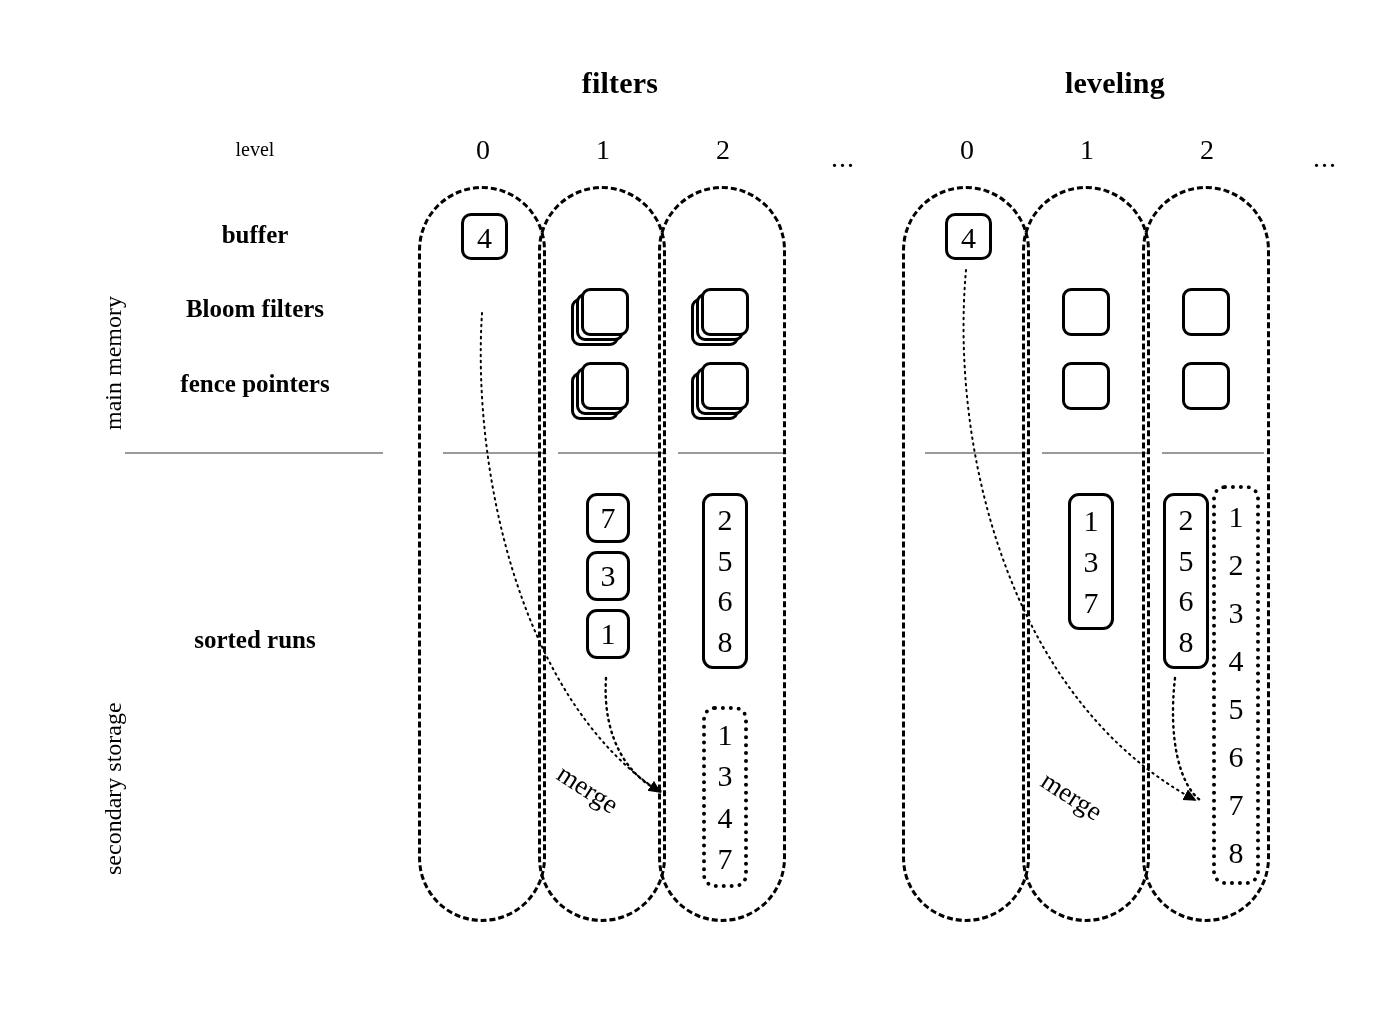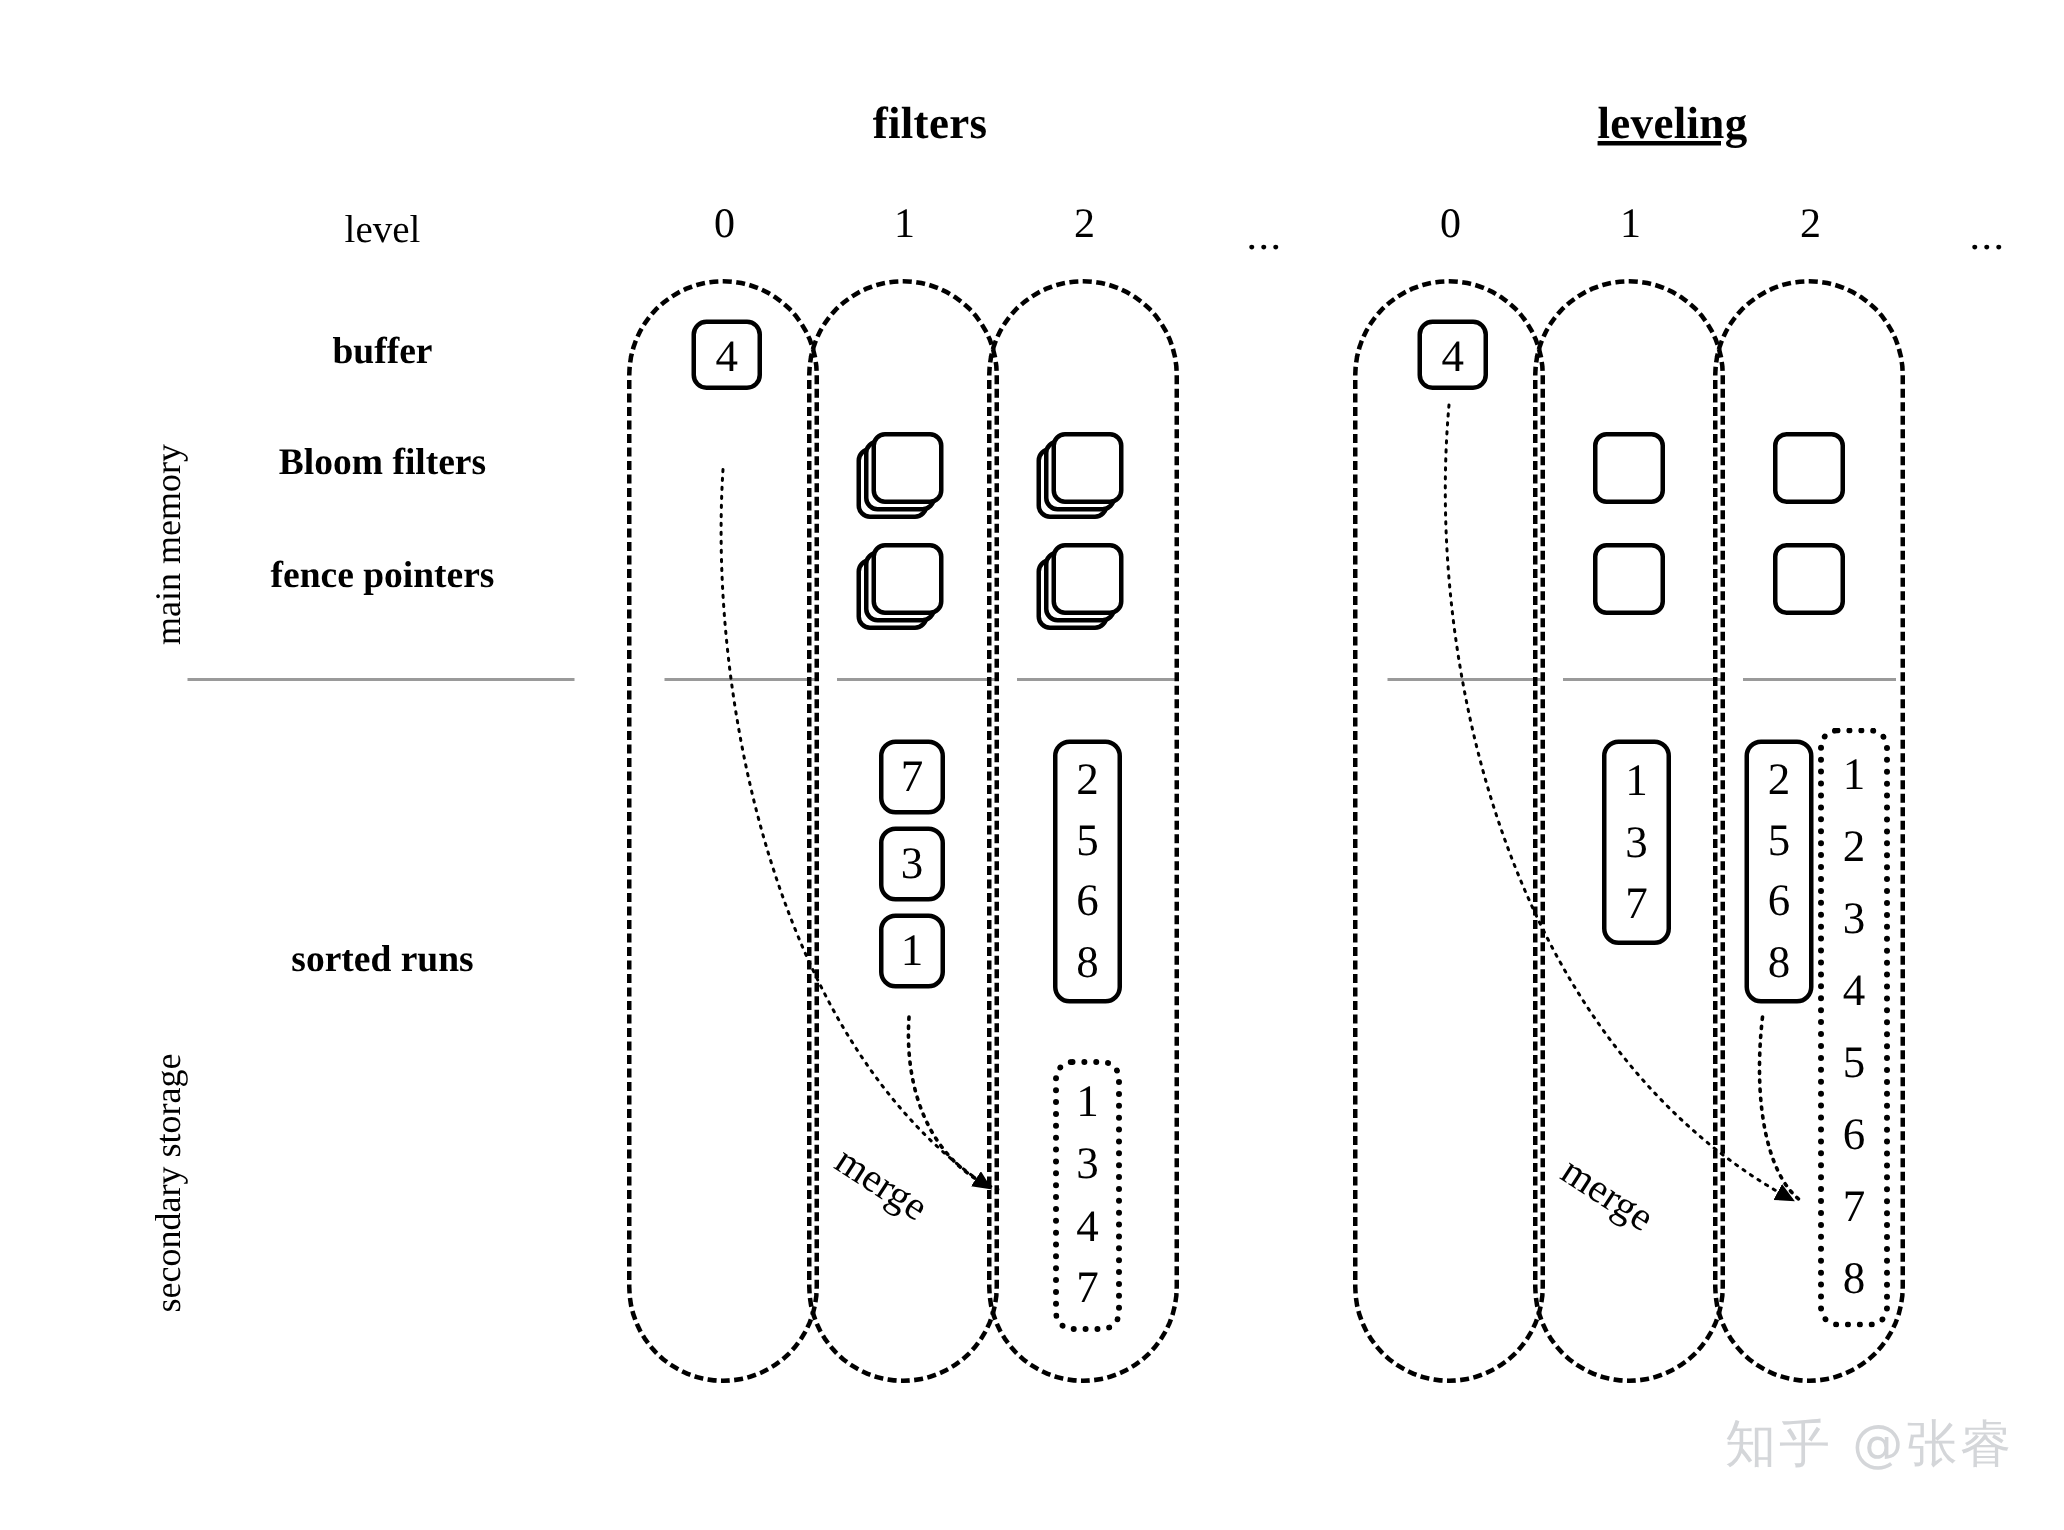--- a/index.html
+++ b/index.html
@@ -21,21 +21,21 @@
   .abs { position: absolute; }
 
   
   .scheme-title {
     font-weight: bold;
     font-size: 30px;
     text-align: center;
     letter-spacing: 0.2px;
   }
   .level-word {
-    font-size: 26px;
+    font-size: 20px;
     text-align: center;
   }
   .level-num {
     font-size: 28px;
     text-align: center;
   }
   .ellipsis {
     font-size: 28px;
     text-align: center;
     letter-spacing: 1px;
@@ -132,21 +132,21 @@
     width: 1376px; height: 1020px;
     pointer-events: none;
   }
 </style>
 </head>
 <body>
 
 <div id="canvas">
 
   <div class="abs scheme-title" style="left:530px; top:66px; width:180px;">filters</div>
-  <div class="abs scheme-title" style="left:1025px; top:66px; width:180px;text-decoration:underline;">leveling</div>
+  <div class="abs scheme-title" style="left:1025px; top:66px; width:180px;">leveling</div>
 
   <div class="abs level-word" style="left:170px; top:138px; width:170px;">level</div>
 
   <div class="abs level-num" style="left:448px; top:134px; width:70px;">0</div>
   <div class="abs level-num" style="left:568px; top:134px; width:70px;">1</div>
   <div class="abs level-num" style="left:688px; top:134px; width:70px;">2</div>
   <div class="abs ellipsis" style="left:808px; top:142px; width:70px;">...</div>
 
   <div class="abs level-num" style="left:932px; top:134px; width:70px;">0</div>
   <div class="abs level-num" style="left:1052px; top:134px; width:70px;">1</div>
@@ -269,15 +269,14 @@
     <path d="M 606,678 C 602,740 630,780 665,793" fill="none" stroke="#000" stroke-width="2.4" stroke-dasharray="1.5,4.5" stroke-linecap="round"></path>
 
     <path d="M 966,270 C 950,450 1010,700 1195,800" fill="none" stroke="#000" stroke-width="2" stroke-dasharray="1.5,4.5" stroke-linecap="round" marker-end="url(#arrowhead)"></path>
 
     <path d="M 1175,678 C 1168,740 1180,785 1200,800" fill="none" stroke="#000" stroke-width="2.4" stroke-dasharray="1.5,4.5" stroke-linecap="round"></path>
   </svg>
 
   <div class="abs merge-label" style="left:568px; top:758px;">merge</div>
   <div class="abs merge-label" style="left:1052px; top:765px;">merge</div>
 
-  <div class="abs watermark" style="left:1150px; top:940px;">知乎 @张睿</div>
 
 </div>
 
 </body></html>

